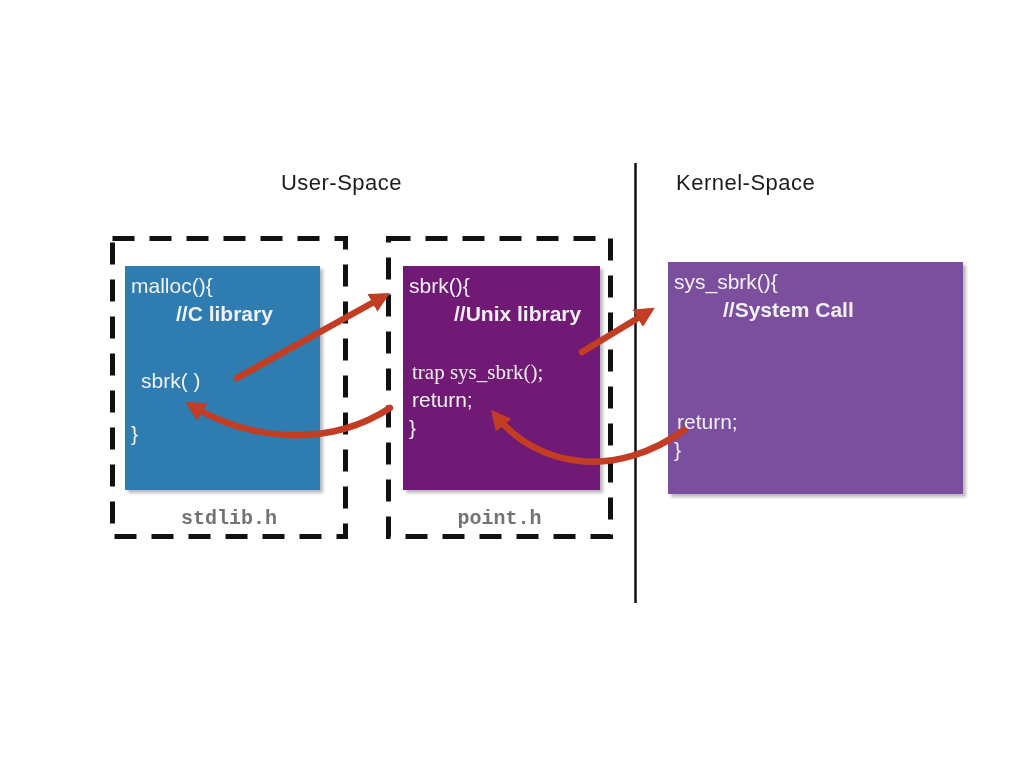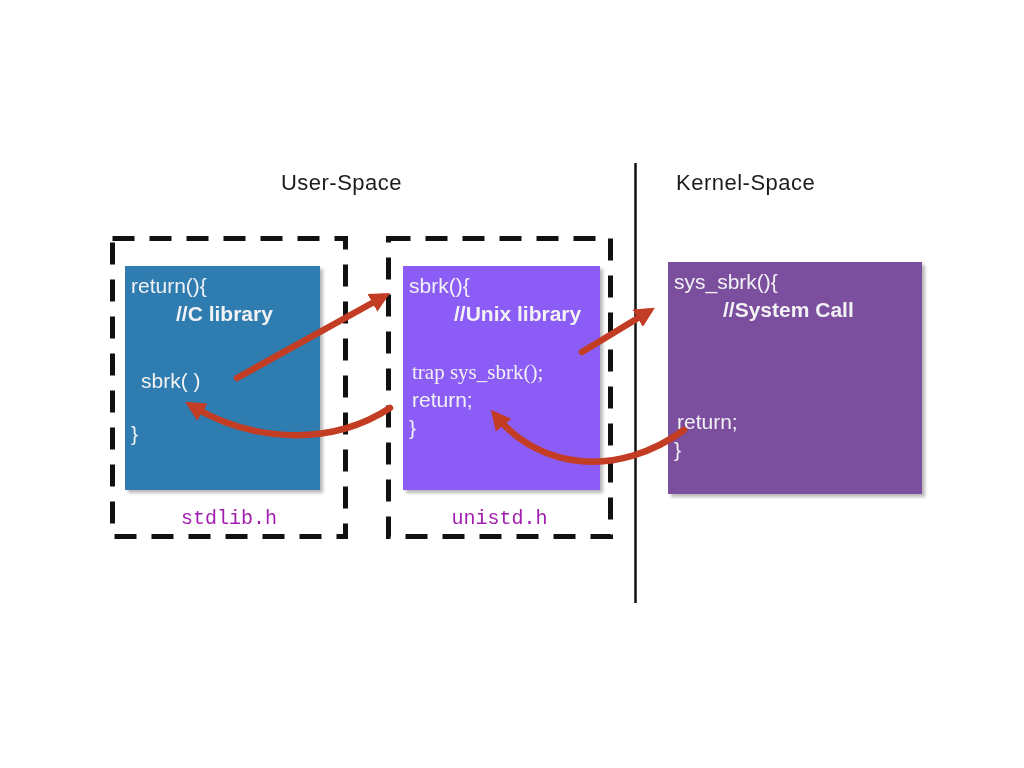--- a/index.html
+++ b/index.html
@@ -37,63 +37,63 @@
     box-shadow: 3px 3px 3px rgba(0,0,0,0.28);
   }
   #malloc-box {
     left: 125px; top: 266px;
     width: 195px; height: 224px;
     background: #2e7cb0;
   }
   #sbrk-box {
     left: 403px; top: 266px;
     width: 197px; height: 224px;
-    background: #8b5cf6;
+    background: #701a75;
   }
   #sys-sbrk-box {
     left: 668px; top: 262px;
-    width: 254px; height: 232px;
+    width: 295px; height: 232px;
     background: #7b4f9e;
   }
   .code-line {
     position: absolute;
     font-size: 21px;
     line-height: 24px;
     color: #f2f2f5;
     white-space: nowrap;
   }
   .code-line.bold { font-weight: bold; margin-left: 42px; }
   .header-label {
     position: absolute;
     top: 507px;
     font-family: "Liberation Mono", "DejaVu Sans Mono", monospace;
-    font-weight: normal;
+    font-weight: bold;
     font-size: 20px;
-    color: #a21caf;
+    color: #737373;
     text-align: center;
   }
   #stdlib-label { left: 110px; width: 238px; }
   #unistd-label { left: 386px; width: 227px; }
   #overlay {
     position: absolute;
     left: 0; top: 0;
     width: 1024px; height: 768px;
     pointer-events: none;
   }
 </style>
 </head>
 <body>
 
 <div id="canvas">
 
   <div id="title-user" class="space-title">User-Space</div>
   <div id="title-kernel" class="space-title">Kernel-Space</div>
 
   <div id="malloc-box" class="code-box">
-    <div class="code-line" style="left:6px; top:8px;">return(){</div>
+    <div class="code-line" style="left:6px; top:8px;">malloc(){</div>
     <div class="code-line bold" style="left:9px; top:36px;">//C library</div>
     <div class="code-line" style="left:16px; top:103px;">sbrk( )</div>
     <div class="code-line" style="left:6px; top:156px;">}</div>
   </div>
 
   <div id="sbrk-box" class="code-box">
     <div class="code-line" style="left:6px; top:8px;">sbrk(){</div>
     <div class="code-line bold" style="left:9px; top:36px;text-align:right;">//Unix library</div>
     <div class="code-line" style="left:9px; top:94px;font-family:Liberation Serif, serif;">trap sys_sbrk();</div>
     <div class="code-line" style="left:9px; top:122px;">return;</div>
@@ -101,21 +101,21 @@
   </div>
 
   <div id="sys-sbrk-box" class="code-box">
     <div class="code-line" style="left:6px; top:8px;">sys_sbrk(){</div>
     <div class="code-line bold" style="left:13px; top:36px;">//System Call</div>
     <div class="code-line" style="left:9px; top:148px;">return;</div>
     <div class="code-line" style="left:6px; top:176px;">}</div>
   </div>
 
   <div id="stdlib-label" class="header-label">stdlib.h</div>
-  <div id="unistd-label" class="header-label">unistd.h</div>
+  <div id="unistd-label" class="header-label">point.h</div>
 
   <svg id="overlay" viewBox="0 0 1024 768" xmlns="http://www.w3.org/2000/svg">
     <defs>
       <marker id="arrowhead" viewBox="0 0 10 10" refX="6" refY="5" markerWidth="3.1" markerHeight="3.1" orient="auto" markerUnits="strokeWidth">
         <path d="M 0 0 L 10 5 L 0 10 Z" fill="#c33d24"></path>
       </marker>
     </defs>
 
     <line x1="635.5" y1="163" x2="635.5" y2="603" stroke="#111111" stroke-width="2.5"></line>
 

